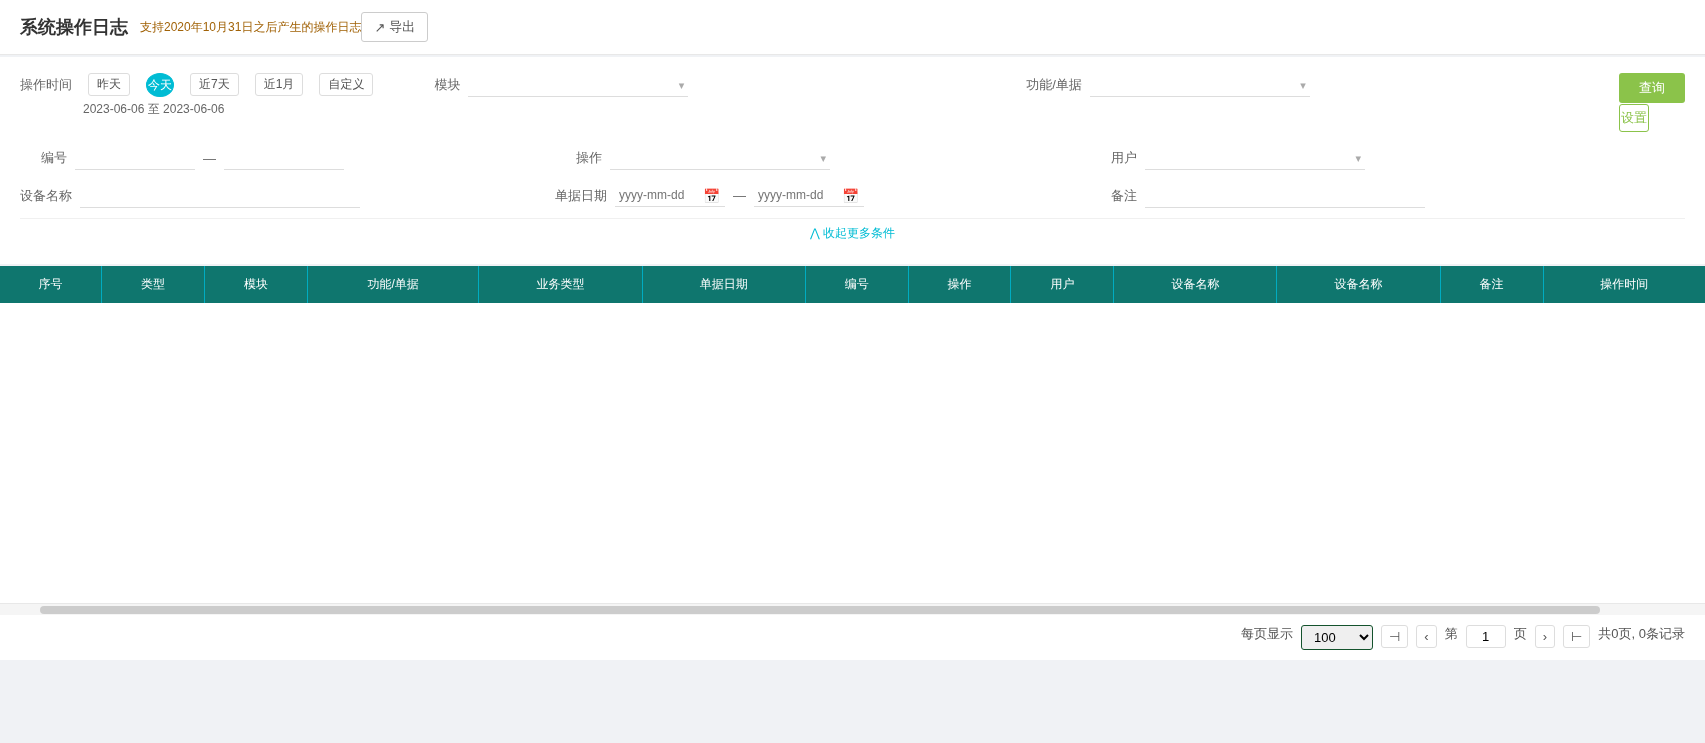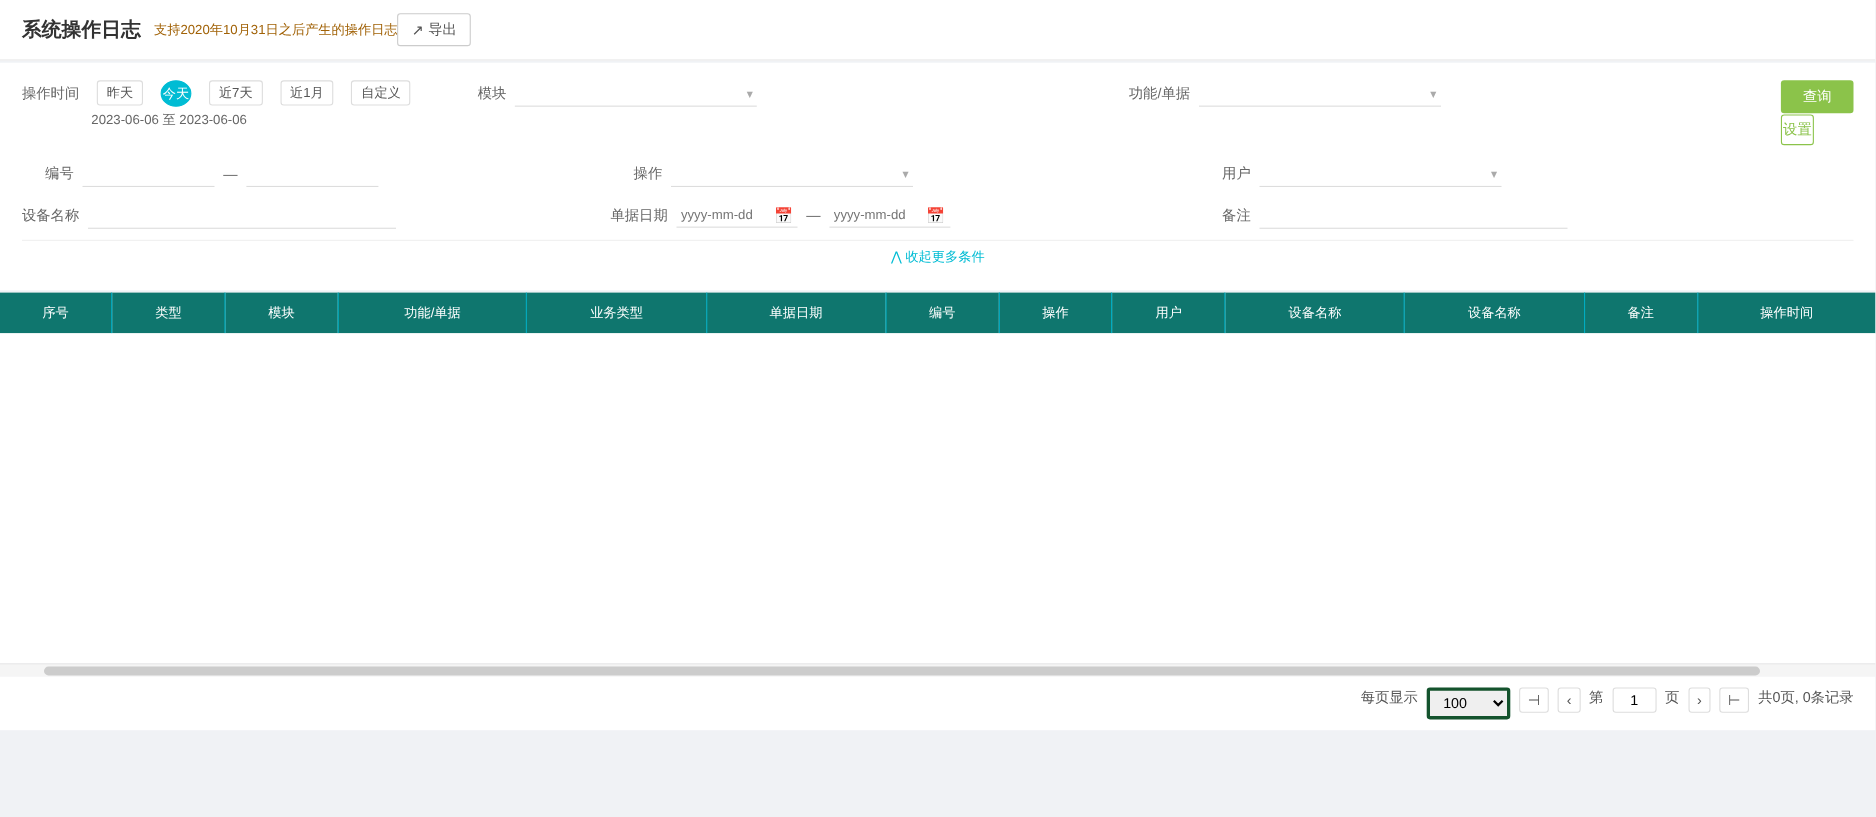--- a/index.html
+++ b/index.html
@@ -174,21 +174,21 @@
       display: flex;
       align-items: flex-start;
       justify-content: flex-end;
       gap: 8px;
       padding: 10px 20px;
       background: #fff;
       font-size: 13px;
       color: #555;
     }
     .page-size-select {
-      border: 3px solid #14532d;
+      border: 1px solid #14532d;
       padding: 3px 20px 3px 8px;
       border-radius: 3px;
       font-size: 13px;
       outline: none;
     }
     .page-btn {
       border: 1px solid #ddd;
       background: #fff;
       padding: 3px 7px;
       cursor: pointer;

